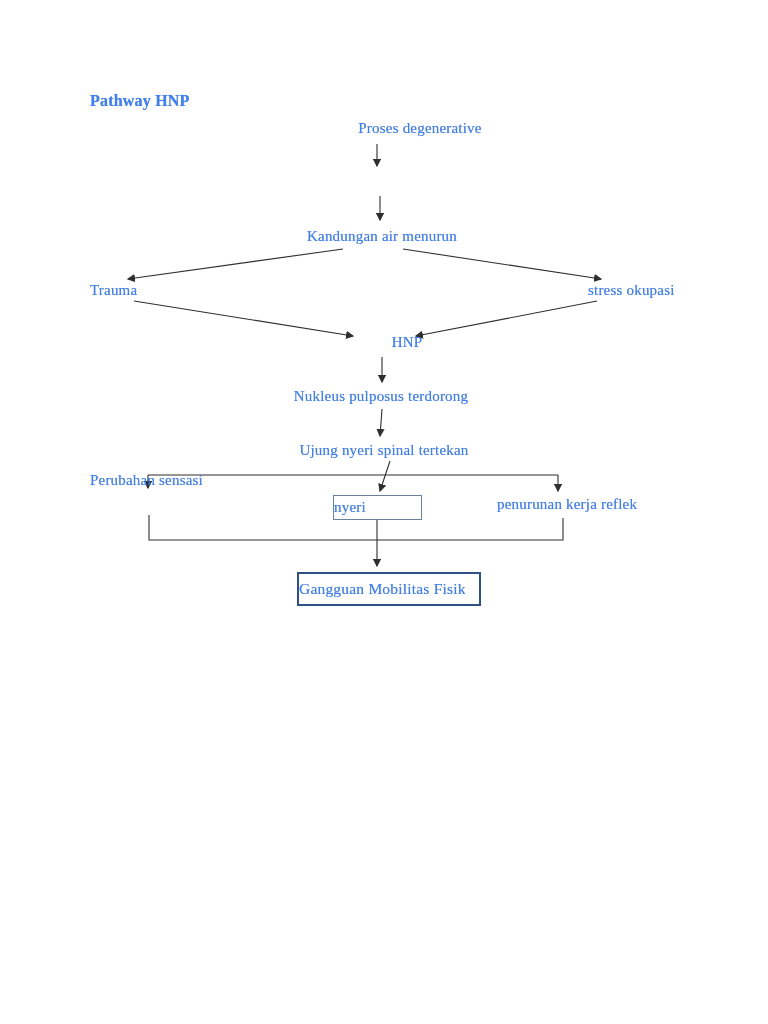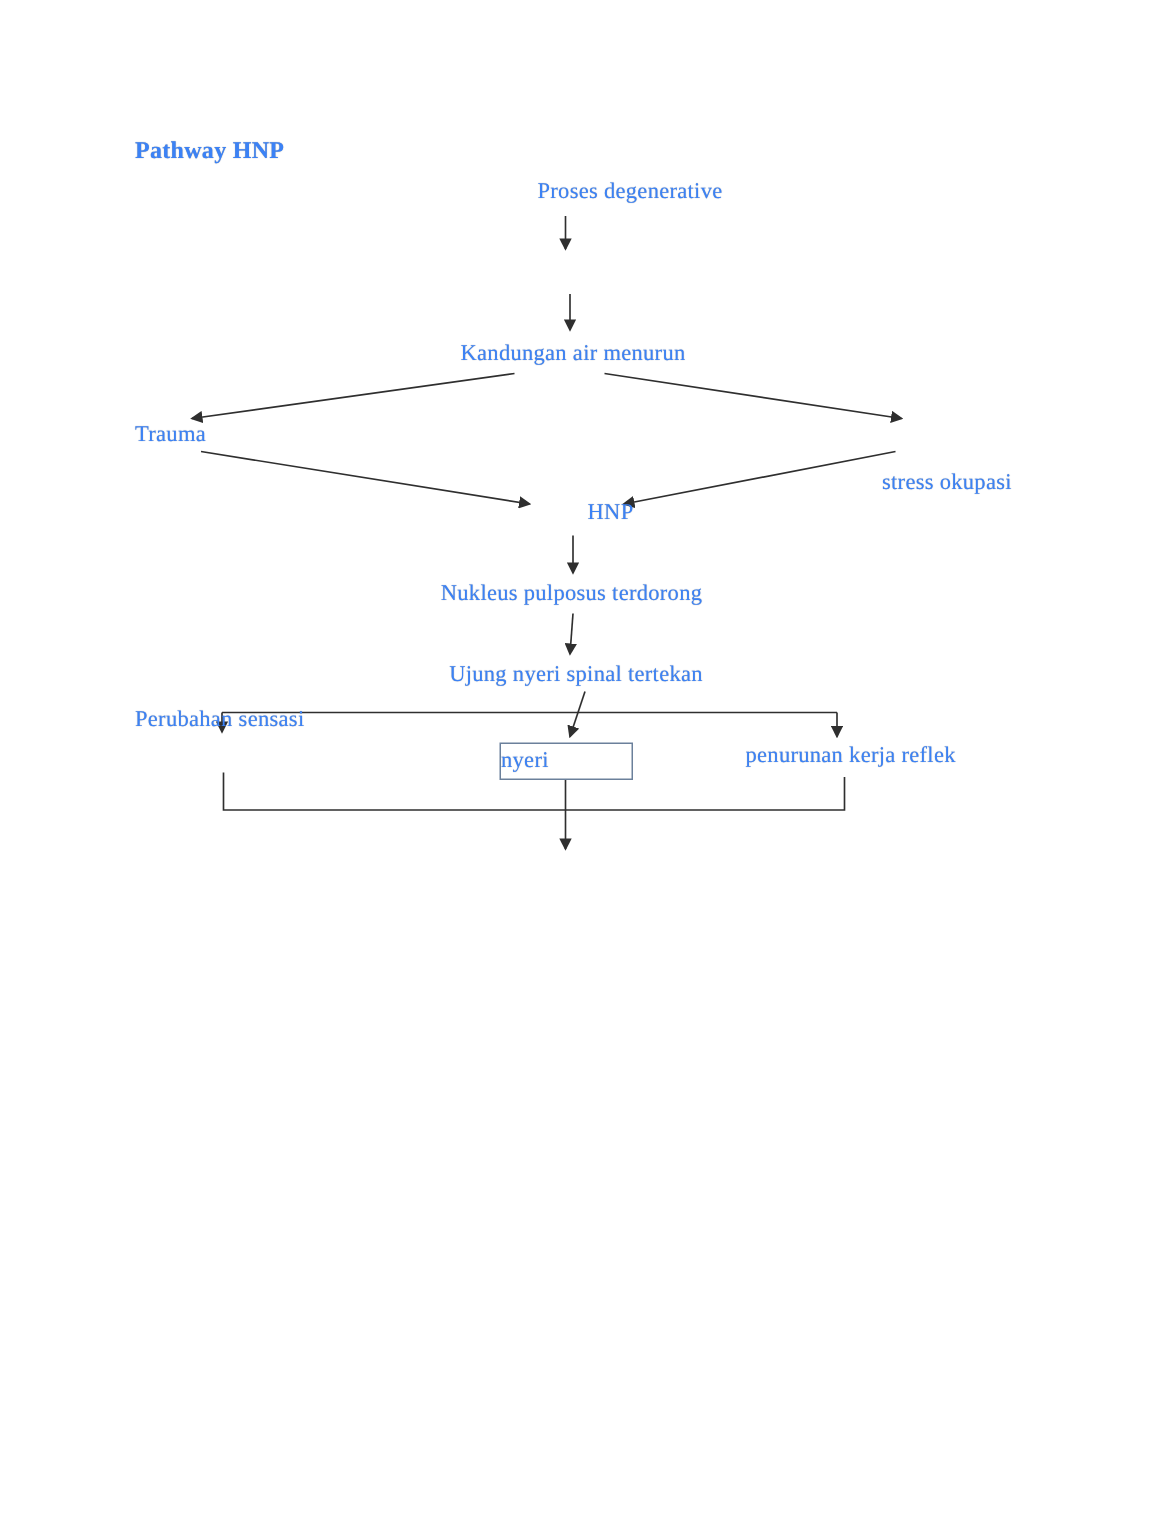--- a/index.html
+++ b/index.html
@@ -104,30 +104,33 @@
 
   <div class="doc-heading">Pathway HNP</div>
 
   <div class="node centered" style="left:385px; top:120px;margin-left:35px;">Proses degenerative</div>
 
 
   <div class="node centered" style="left:382px; top:228px;">Kandungan air menurun</div>
 
   <div class="node" style="left:90px; top:282px;">Trauma</div>
 
-  <div class="node" style="left:588px; top:282px;margin-top:32px;">stress okupasi</div>
+  <div class="node" style="left:588px; top:282px;">stress okupasi</div>
 
   <div class="node centered" style="left:383px; top:334px;margin-left:24px;">HNP</div>
 
   <div class="node centered" style="left:381px; top:388px;">Nukleus pulposus terdorong</div>
 
   <div class="node centered" style="left:384px; top:442px;">Ujung nyeri spinal tertekan</div>
 
   <div class="node" style="left:90px; top:472px;">Perubahan sensasi</div>
 
   <div class="node-box nyeri-box">
     <span>nyeri</span>
   </div>
 
   <div class="node" style="left:497px; top:496px;text-align:center;">penurunan kerja reflek</div>
 
+  <div class="node-box gangguan-box">
+    <span>Gangguan Mobilitas Fisik</span>
+  </div>
 
 </div>
 
 </body></html>

